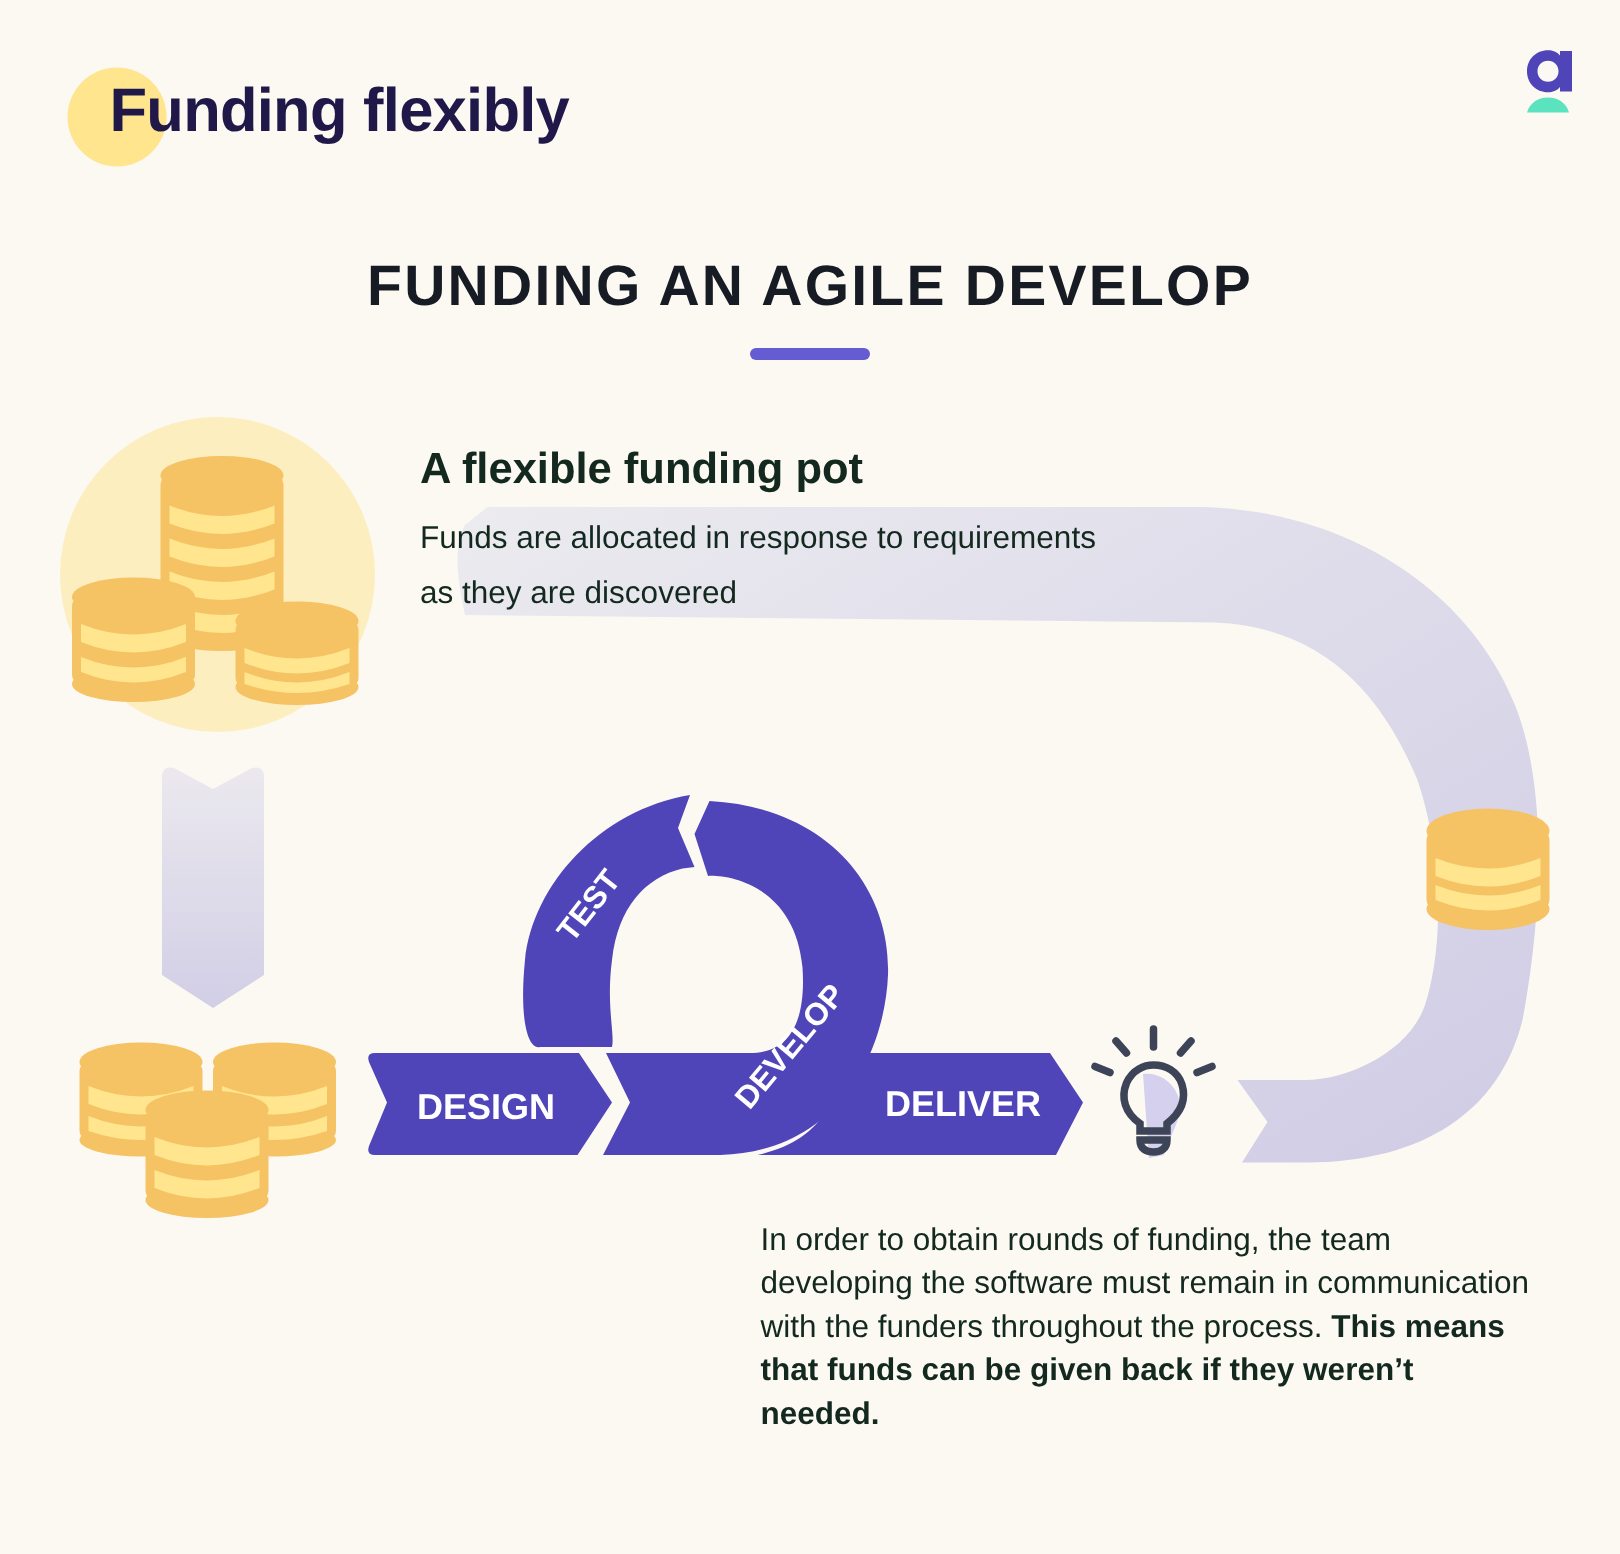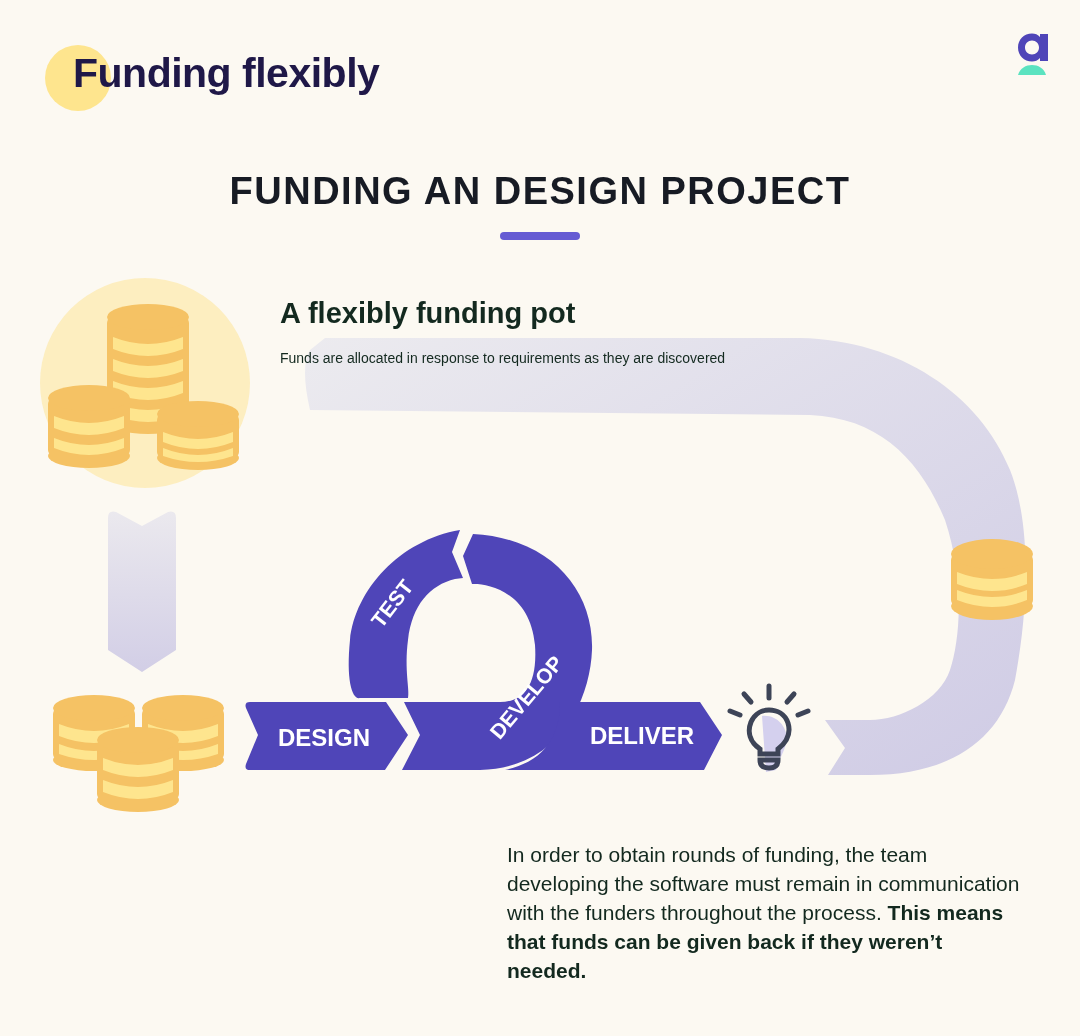--- a/index.html
+++ b/index.html
@@ -7,39 +7,39 @@
     width:1080px; height:1036px; background:#fcf9f2; position:relative; overflow:hidden;
     font-family: "Liberation Sans", sans-serif; color:#1a2a24;
   }
   .abs { position:absolute; }
   #title-dot { left:45px; top:45px; width:66px; height:66px; border-radius:50%; background:#fee58e; }
   #page-title { left:73px; top:50px; font-size:41px; font-weight:700; color:#1f1848; letter-spacing:-0.5px; }
   #logo { left:1010px; top:30px; width:44px; height:46px; }
   #heading { left:0; width:1080px; top:170px; text-align:center; font-size:38px; font-weight:700; color:#171b24; letter-spacing:1.5px; }
   #heading-bar { left:500px; top:232px; width:80px; height:8px; border-radius:4px; background:#655bd3; }
   #pot-title { left:280px; top:297px; font-size:29px; font-weight:700; color:#13291f; }
-  #pot-desc { left:280px; top:340px; font-size:14px; line-height:37px; color:#13291f; width:460px; }
-  #lower-text { left:507px; top:812px; width:520px; font-size:21px; line-height:29px; color:#13291f;margin-top:28px; }
+  #pot-desc { left:280px; top:340px; font-size:21px; line-height:37px; color:#13291f; width:460px; }
+  #lower-text { left:507px; top:812px; width:520px; font-size:21px; line-height:29px; color:#13291f; }
   #lower-text b { font-weight:700; }
   svg text { font-family:"Liberation Sans", sans-serif; font-weight:700; fill:#ffffff; }
 </style>
 </head>
 <body>
 
 <div id="title-dot" class="abs"></div>
 <div id="page-title" class="abs">Funding flexibly</div>
 
 <svg id="logo" class="abs" viewBox="0 0 44 46">
   <g>
     <path d="M8 4 h30 v27 h-8 v-3 c-2 2.5 -5 3.5 -8 3.5 c-8 0 -14 -6 -14 -14 c0 -8 6 -14 14 -14 c3 0 6 1 8 3.5 v-3 z M22 10.5 c-4 0 -7 3 -7 7 c0 4 3 7 7 7 c4 0 7 -3 7 -7 c0 -4 -3 -7 -7 -7 z" fill="#4f45b8"></path>
     <path d="M8 45 c2 -7 8 -10 14 -10 c6 0 12 3 14 10 z" fill="#5be3c0"></path>
   </g>
 </svg>
 
-<div id="heading" class="abs">FUNDING AN DESIGN PROJECT</div>
+<div id="heading" class="abs">FUNDING AN AGILE DEVELOP</div>
 <div id="heading-bar" class="abs"></div>
 
 <svg class="abs" style="left:0;top:0;" width="1080" height="1036" viewBox="0 0 1080 1036">
   <defs>
     <linearGradient id="lav" x1="0" y1="0" x2="1" y2="1">
       <stop offset="0" stop-color="#ecebef"></stop>
       <stop offset="1" stop-color="#cfcbe5"></stop>
     </linearGradient>
     <linearGradient id="lavV" x1="0" y1="0" x2="0" y2="1">
       <stop offset="0" stop-color="#ebe9ee"></stop>
@@ -142,16 +142,16 @@
       <path d="M40 80 L58 80 C58 86 54 88 49 88 C44 88 40 86 40 80 Z"></path>
     </g>
   </g>
 
   <text x="324" y="746" font-size="24" text-anchor="middle">DESIGN</text>
   <text x="642" y="744" font-size="24" text-anchor="middle">DELIVER</text>
   <text x="398" y="608" font-size="21" text-anchor="middle" transform="rotate(-52 398 608)">TEST</text>
   <text x="532" y="702" font-size="21" text-anchor="middle" transform="rotate(-50 532 702)">DEVELOP</text>
 </svg>
 
-<div id="pot-title" class="abs">A flexibly funding pot</div>
+<div id="pot-title" class="abs">A flexible funding pot</div>
 <div id="pot-desc" class="abs">Funds are allocated in response to requirements as they are discovered</div>
 
 <div id="lower-text" class="abs"><span>In order to obtain rounds of funding, the team developing the software must remain in communication with the funders throughout the process. </span><b>This means that funds can be given back if they weren’t needed.</b></div>
 
 </body></html>

